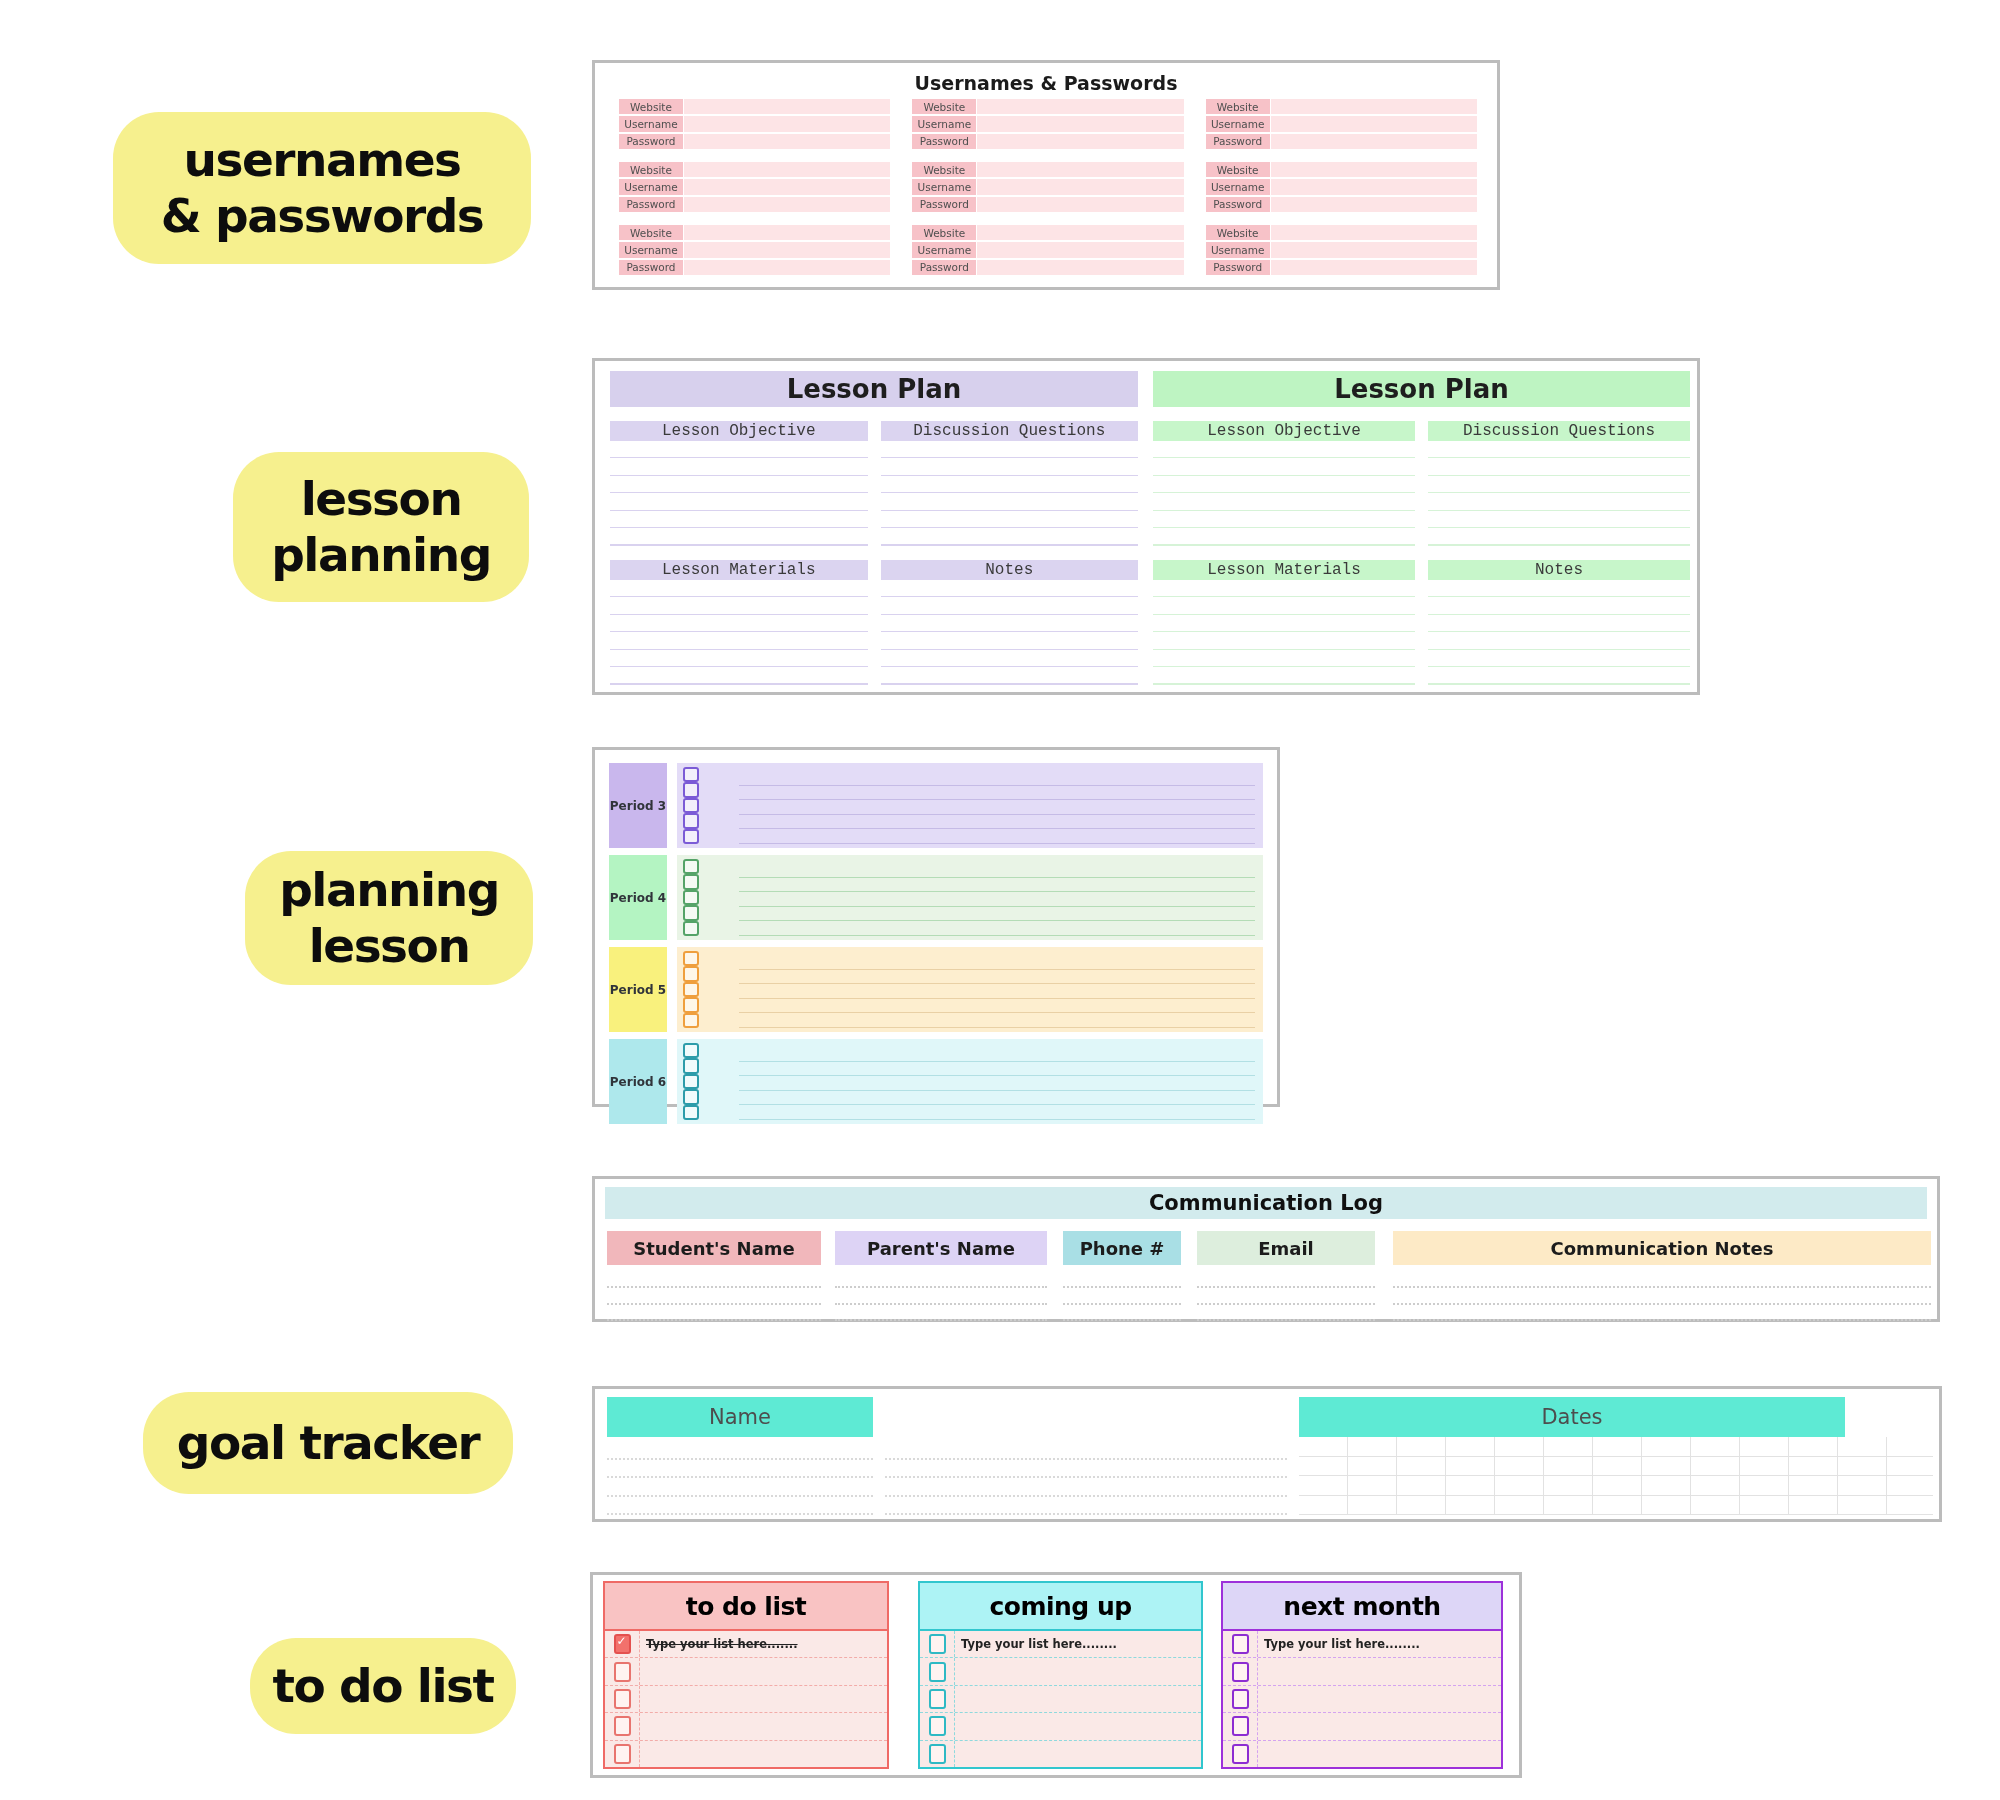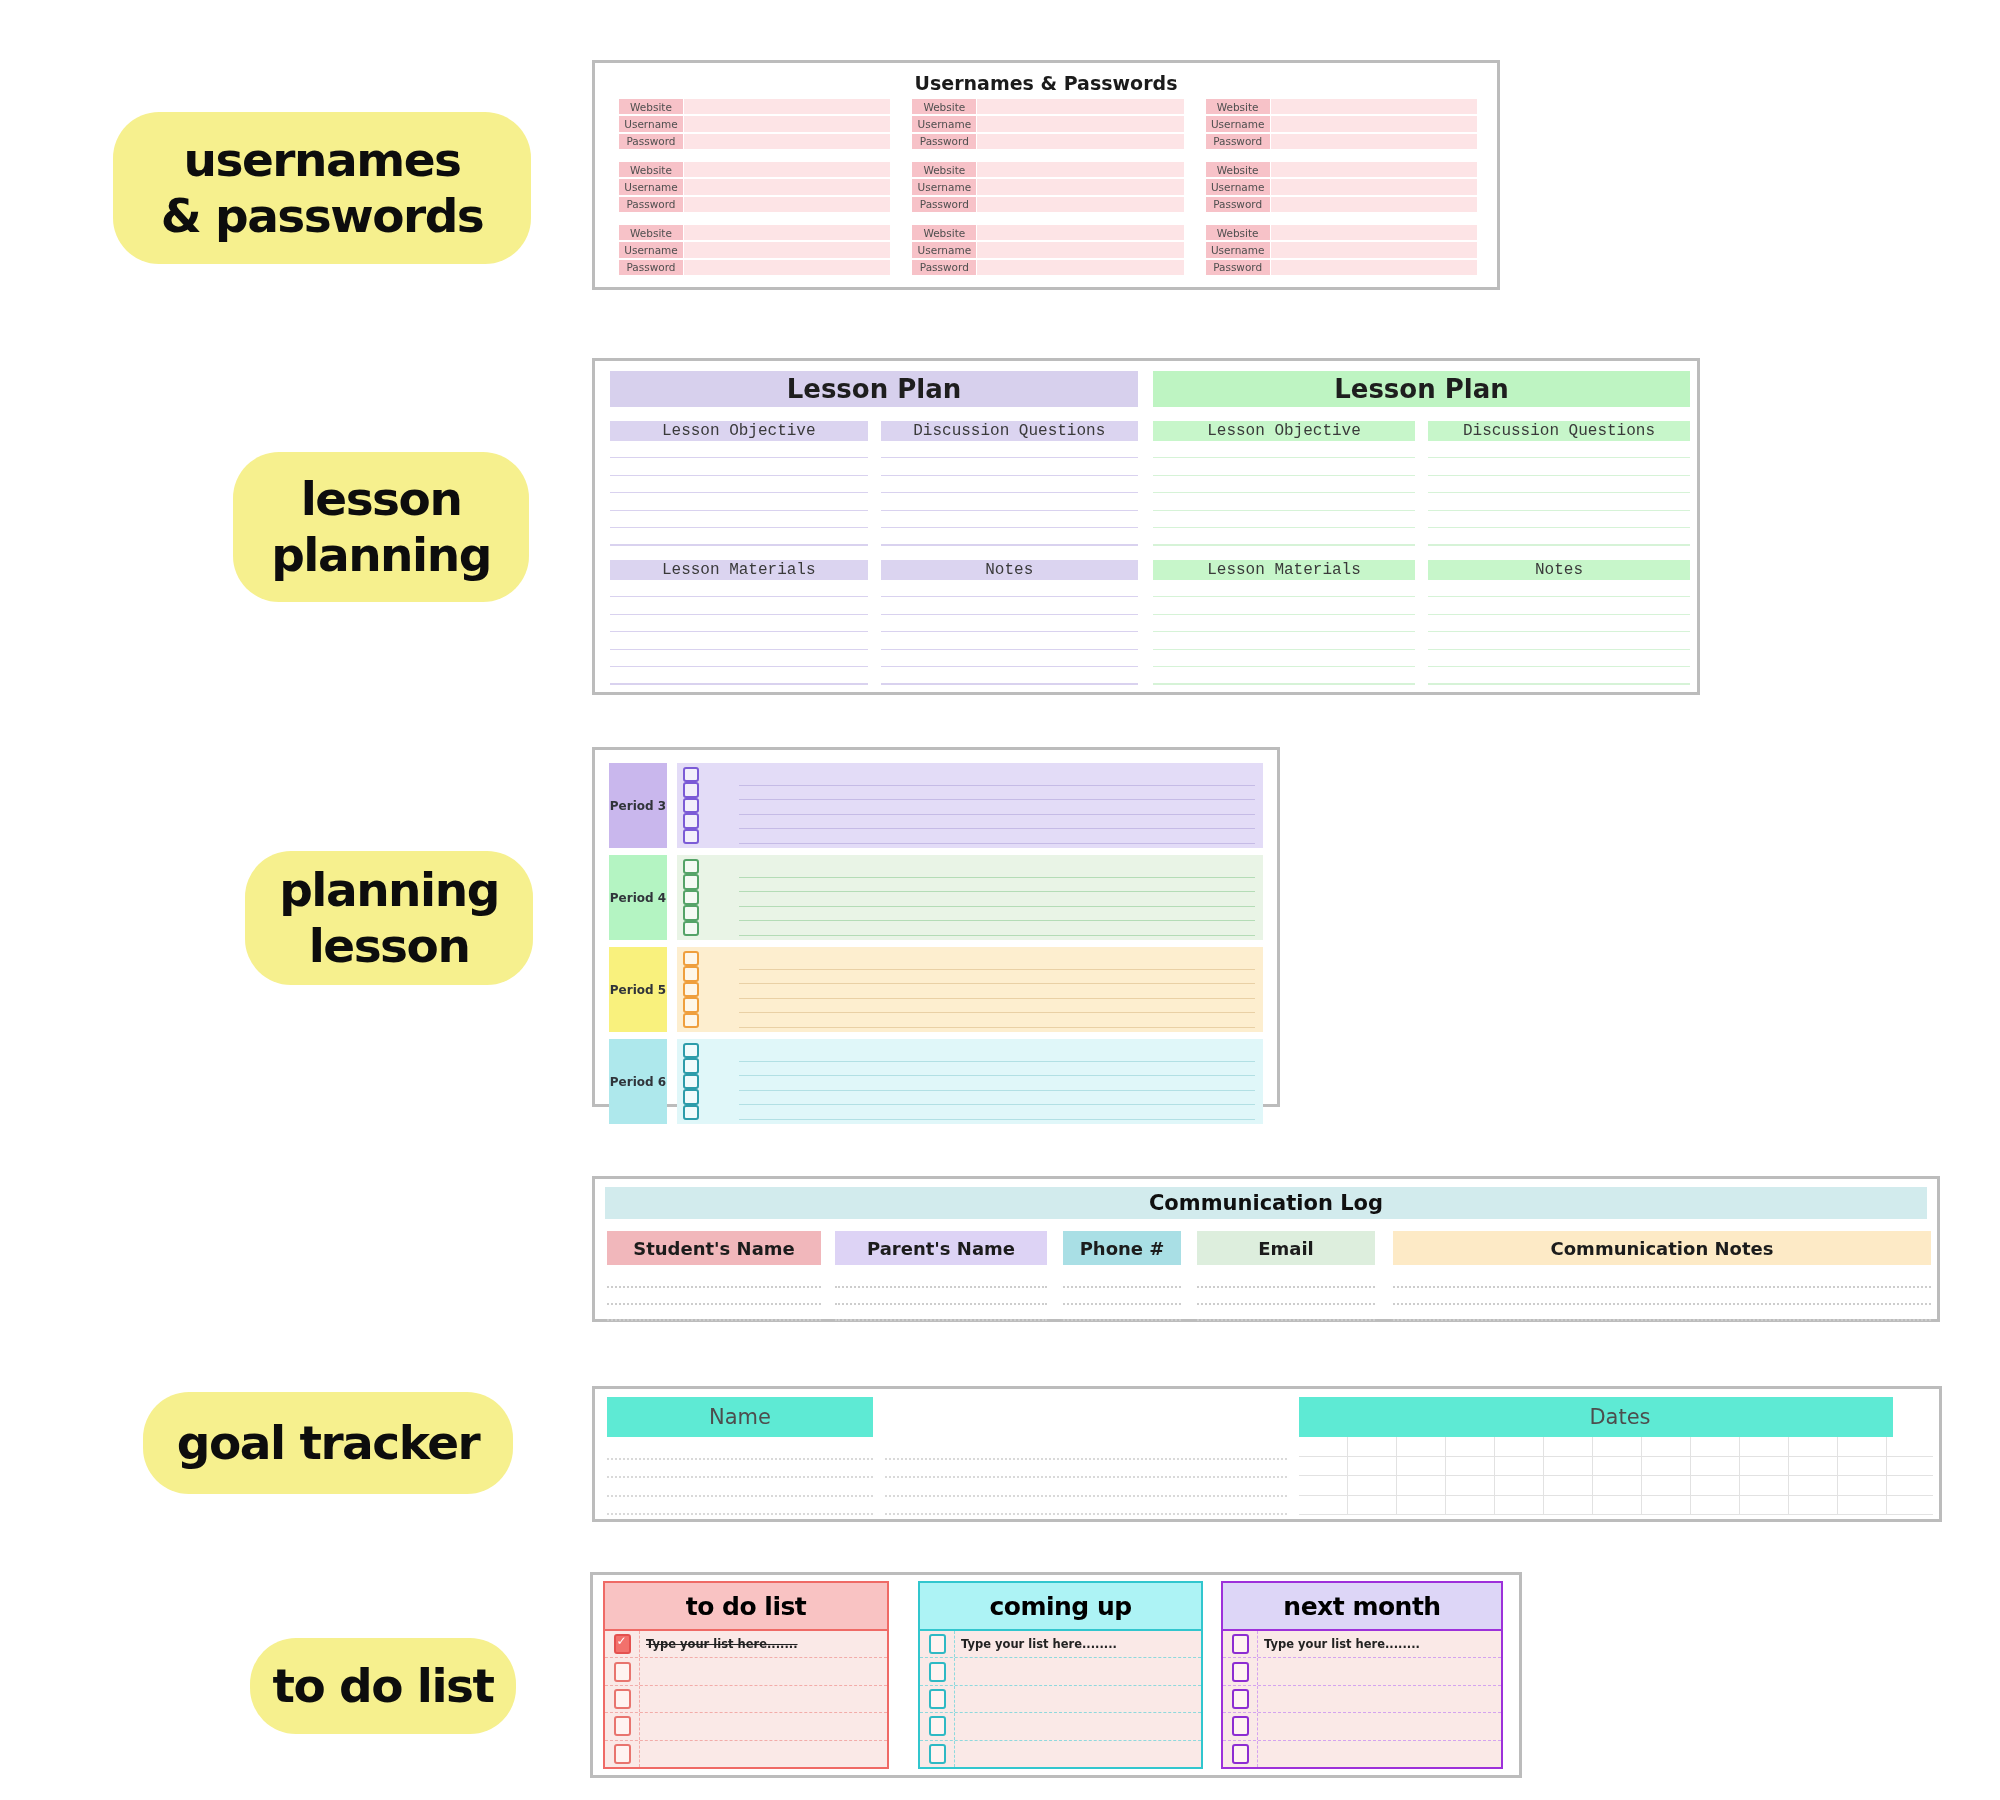--- a/index.html
+++ b/index.html
@@ -102,21 +102,21 @@
   .c-linecol.h4{left:798px;width:538px;}
   .dotline{height:13px;border-bottom:2px dotted #cdcdcd;}
 
   
   #sec-goal{left:592px;top:1386px;width:1350px;height:136px;}
   .g-head{position:absolute;top:8px;height:40px;background:#5eead4;
     display:flex;align-items:center;justify-content:center;
     font-size:21px;color:#4d4d4d;}
   .g-head.h0{left:12px;width:266px;}
   .g-head.h1{left:290px;width:402px;}
-  .g-head.h2{left:704px;width:546px;padding-left:48px;}
+  .g-head.h2{left:704px;width:546px;}
   .g-linecol{position:absolute;top:56px;height:70px;display:flex;flex-direction:column;justify-content:space-between;}
   .g-linecol.h0{left:12px;width:266px;}
   .g-linecol.h1{left:290px;width:402px;}
   .g-dotline{height:13px;border-bottom:2px dotted #d9d9d9;}
   .g-grid{position:absolute;left:704px;top:48px;width:634px;height:78px;
     background:
       repeating-linear-gradient(to right,transparent 0 47.8px,#e2e2e2 47.8px 49px),
       repeating-linear-gradient(to bottom,transparent 0 18.5px,#e2e2e2 18.5px 19.5px);}
 
   

